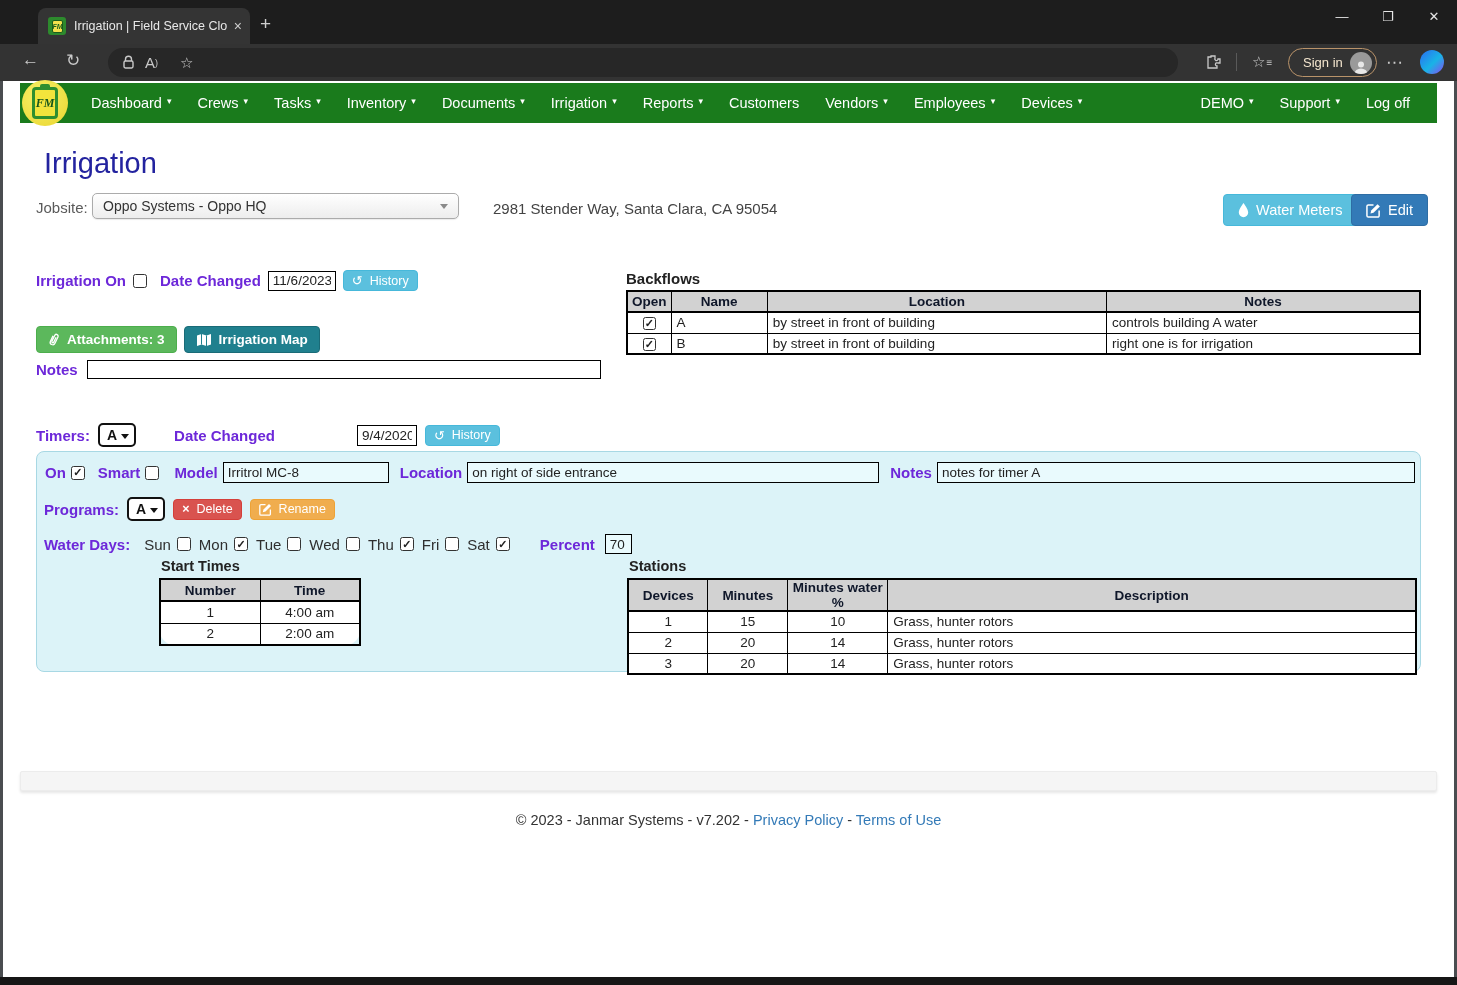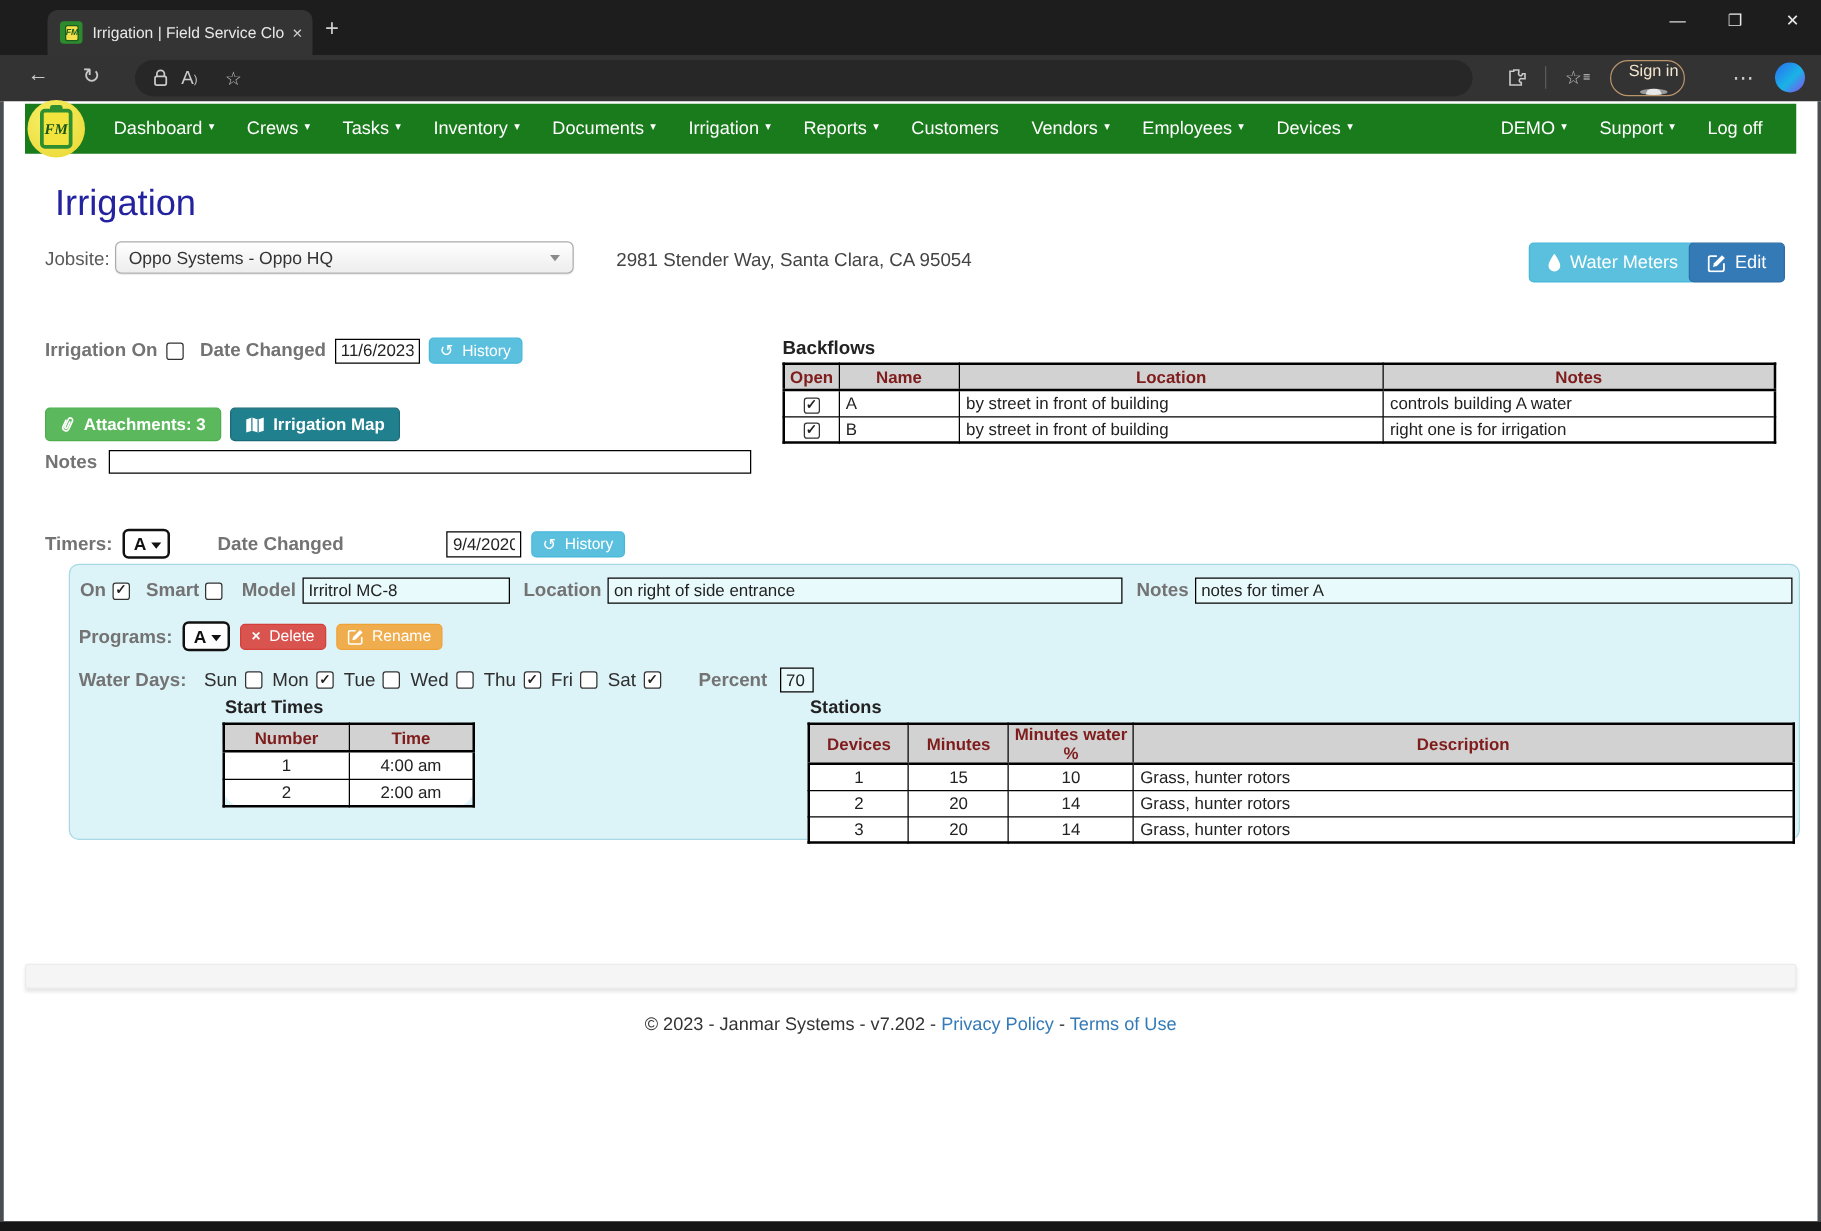--- a/index.html
+++ b/index.html
@@ -20,41 +20,41 @@
 
   .toolbar { position:absolute; left:0; top:44px; width:1457px; height:37px; background:#333333; }
   .nav-btn { position:absolute; top:6px; color:#c9c9c9; font-size:17px; }
   .addr { position:absolute; left:108px; top:4px; width:1070px; height:29px; background:#272727; border-radius:15px; display:flex; align-items:center; padding:0 12px 0 14px; }
   .addr .lock { margin-right:10px; display:flex; }
   .url { font-size:13.5px; color:#9a9a9a; white-space:nowrap; flex:1; }
   .url b { color:#f1f1f1; font-weight:700; }
   .addr-right { display:flex; align-items:center; gap:22px; color:#c9c9c9; font-size:14px; }
   .tb-icon { color:#c9c9c9; font-size:15px; display:flex; align-items:center; }
   .divider { width:1px; height:18px; background:#5a5a5a; }
-  .signin { display:flex; align-items:center; gap:7px; border:1px solid #b9936a; border-radius:15px; height:29px; padding:0 4px 0 14px; color:#f4e6cf; font-size:13px;flex-direction:column; }
+  .signin { display:flex; align-items:center; gap:7px; border:1px solid #b9936a; border-radius:15px; height:29px; padding:0 4px 0 14px; color:#f4e6cf; font-size:13px; }
   .avatar-circle { width:22px; height:22px; border-radius:50%; background:#9a9a9a; display:flex; align-items:flex-end; justify-content:center; overflow:hidden; }
   .copilot { width:24px; height:24px; border-radius:50%; background:linear-gradient(135deg,#2b6df0,#19b3e6 55%,#8a4bf0); }
 
   .side-edge { position:absolute; top:81px; width:3px; height:896px; background:#4a4d50; z-index:5; }
   .bottombar { position:absolute; left:0; top:977px; width:1457px; height:8px; background:#161616; z-index:6; }
 
   
   .navbar { position:absolute; left:20px; top:83px; width:1417px; height:40px; background:#1a7b1c; display:flex; align-items:center; z-index:2; }
   .brand { position:absolute; left:2px; top:-3px; width:46px; height:46px; border-radius:50%; background:radial-gradient(circle at 40% 35%,#f8f16a,#e9d52e); display:flex; align-items:center; justify-content:center; }
   .clipboard { width:26px; height:32px; background:#f2e43c; border:3px solid #2f8f2f; border-radius:4px; position:relative; display:flex; align-items:center; justify-content:center; }
   .clipboard::before { content:""; position:absolute; top:-6px; left:5px; width:10px; height:5px; background:#2f8f2f; border-radius:2px; }
   .clipboard b { font-family:"Liberation Serif",serif; font-style:italic; font-size:12px; color:#14551a; }
   .nav-left { display:flex; align-items:center; margin-left:58px; }
   .nav-right { display:flex; align-items:center; margin-left:auto; margin-right:14px; }
   .nav-item { color:#fff; font-size:14.5px; padding:0 13px; display:flex; align-items:flex-start; gap:5px; white-space:nowrap; }
   .caret { font-size:9px; line-height:1; margin-top:2px; }
 
   
   .page-title { left:44px; top:147px; font-size:29px; font-weight:500; color:#23239f; }
-  .label { font-weight:700; color:#737373; font-size:15px;text-align:center; }
+  .label { font-weight:700; color:#6d28d9; font-size:15px;text-align:center; }
   .plain { font-weight:400; color:#2f2f2f; font-size:15px; }
 
   .jobsite-label { left:36px; top:199px; font-size:15px; color:#5a5a5a; }
   .jobsite-select { left:92px; top:193px; width:367px; height:26px; border:1px solid #ababab; border-radius:5px; background:linear-gradient(#ffffff,#ededed); display:flex; align-items:center; padding:0 10px; font-size:14px; color:#333; box-shadow:0 1px 1px rgba(0,0,0,.08); }
   .jobsite-select .tri { margin-left:auto; width:0; height:0; border-left:4px solid transparent; border-right:4px solid transparent; border-top:5px solid #8a8a8a; }
   .site-address { left:493px; top:200px; font-size:15px; color:#444; }
 
   .btn { display:inline-flex; align-items:center; gap:7px; border-radius:4px; color:#fff; border:1px solid transparent; }
   .btn-info   { background:#5bc0de; border-color:#46b8da; }
   .btn-primary{ background:#337ab7; border-color:#2e6da4; }
@@ -73,34 +73,34 @@
   .cb.checked::after { content:"✓"; font-size:11px; font-weight:700; color:#222; line-height:1; }
 
   .field { border:1.5px solid #000; background:#fff; font-family:"Liberation Sans",sans-serif; font-size:13.5px; color:#222; padding:0 4px; height:20px; }
   .row-irr { left:36px; top:270px; gap:7px; }
   .row-wd  { left:36px; top:296px; gap:7px; }
   .row-btns{ left:36px; top:326px; gap:7px; }
   .row-notes{ left:36px; top:360px; gap:9px; }
 
   
   .dtable { border-collapse:collapse; background:#fff; }
-  .dtable th { background:#d2d2d2; font-size:13.5px; font-weight:700; color:#7f1d1d; border:1px solid #000; border-bottom:2px solid #000; height:21px; padding:0 4px; }
+  .dtable th { background:#d2d2d2; font-size:13.5px; font-weight:700; color:#0f172a; border:1px solid #000; border-bottom:2px solid #000; height:21px; padding:0 4px; }
   .dtable td { border:1px solid #000; font-size:13.5px; color:#222; height:21px; padding:0 5px; text-align:center; }
   .dtable { border:2px solid #000; }
   .dtable td.left { text-align:left; }
   .section-title { font-weight:700; font-size:15px; color:#222; }
 
   .backflows-title { left:626px; top:270px; }
   .backflows-table { left:626px; top:290px; width:795px; }
 
   .timers-row { left:36px; top:423px; gap:8px; }
   .mini-select { border:2px solid #111; border-radius:5px; background:#fff; height:24px; display:inline-flex; align-items:center; gap:4px; padding:0 5px 0 7px; font-size:14px; font-weight:700; color:#111; }
   .chev { width:0; height:0; border-left:4px solid transparent; border-right:4px solid transparent; border-top:5px solid #111; margin-top:2px; }
 
-  .panel { left:36px; top:451px; width:1385px; height:221px; background:#dcf3f8; border:1px solid #a8d8e4; border-radius:8px;margin-left:19px; }
+  .panel { left:36px; top:451px; width:1385px; height:221px; background:#dcf3f8; border:1px solid #a8d8e4; border-radius:8px; }
   .panel .field { background:#e9fafd; }
   .p-row1 { left:8px; top:10px; gap:5px; width:1370px; }
   .p-row2 { left:7px; top:45px; gap:8px; }
   .p-row3 { left:7px; top:82px; gap:8px; }
   .day { display:inline-flex; align-items:center; gap:6px; margin-right:8px; font-size:15px; color:#2f2f2f; }
   .st-title { left:124px; top:106px; font-size:14.5px; }
   .st-table { left:122px; top:126px;border-radius:18px; }
   .st-table th, .st-table td { width:100px; height:22px; }
   .stations-title { left:592px; top:106px; font-size:14.5px; }
   .stations-table { left:590px; top:126px; width:790px; }

